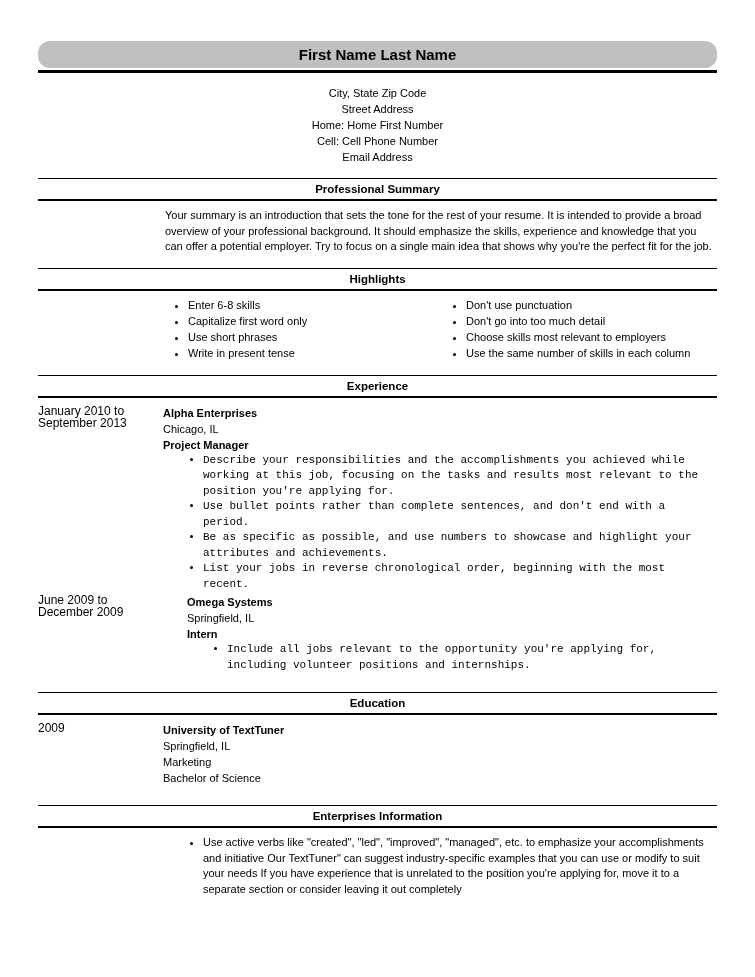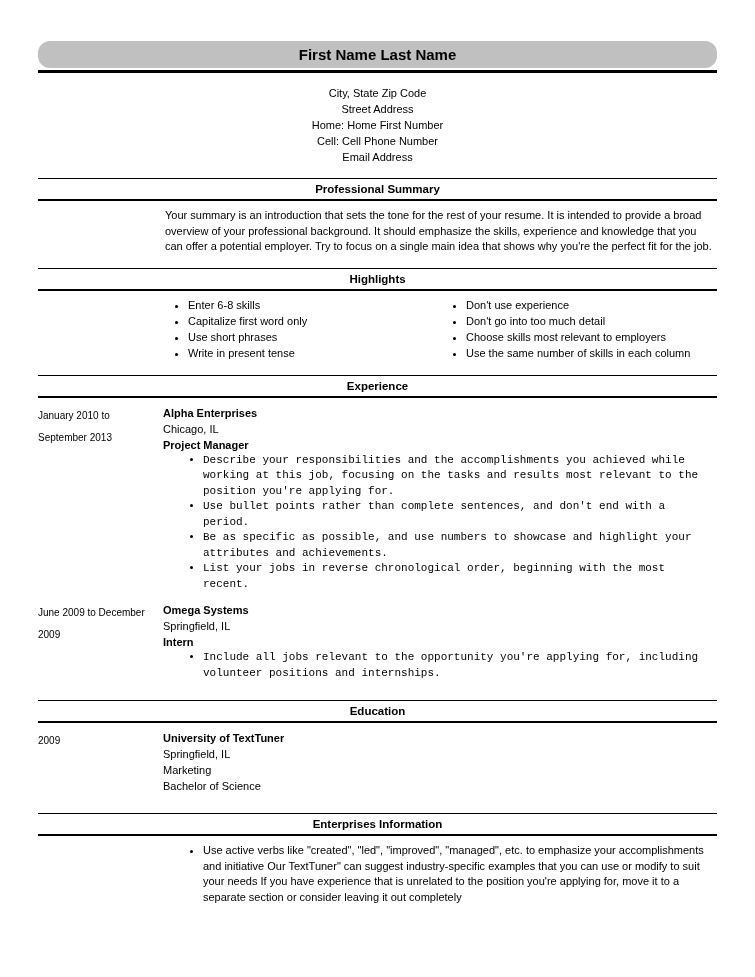--- a/index.html
+++ b/index.html
@@ -48,22 +48,22 @@
   .hl-col { list-style: disc; padding-left: 20px; }
   .hl-col.left { width: 278px; }
   .hl-col.right { flex: 1; }
   .hl-col li { font-size: 11px; line-height: 16px; }
 
   .entry-row {
     display: grid;
     grid-template-columns: 125px 1fr;
     margin-top: 7px;
   }
-  .entry-row + .entry-row { margin-top: 10px; }
-  .dates { font-size: 10px; line-height: 22px; padding-right: 14px; }
+  .entry-row + .entry-row { margin-top: 2px; gap: 24px; }
+  .dates { font-size: 12px; line-height: 12px; padding-right: 14px; }
   .entry-content { font-size: 11px; line-height: 16px; }
   .company, .role, .school { font-weight: bold; }
   .job-bullets { list-style: disc; padding-left: 40px; margin: 0; font-family: Liberation Mono, monospace; }
   .job-bullets li { font-size: 11px; line-height: 15.5px; }
 
   .add-bullets { list-style: disc; margin: 7px 0 0 125px; padding-left: 40px; }
   .add-bullets li { font-size: 11px; line-height: 15.5px; }
 
   .spacer-sm { height: 6px; }
 </style>
@@ -98,21 +98,21 @@
     <div class="rule-thick"></div>
   </div>
   <div class="highlights-row">
     <ul class="hl-col left">
       <li>Enter 6-8 skills</li>
       <li>Capitalize first word only</li>
       <li>Use short phrases</li>
       <li>Write in present tense</li>
     </ul>
     <ul class="hl-col right">
-      <li>Don't use experience</li>
+      <li>Don't use punctuation</li>
       <li>Don't go into too much detail</li>
       <li>Choose skills most relevant to employers</li>
       <li>Use the same number of skills in each column</li>
     </ul>
   </div>
 
   <div class="section-head">
     <div class="rule"></div>
     <div class="section-title">Experience</div>
     <div class="rule-thick"></div>

